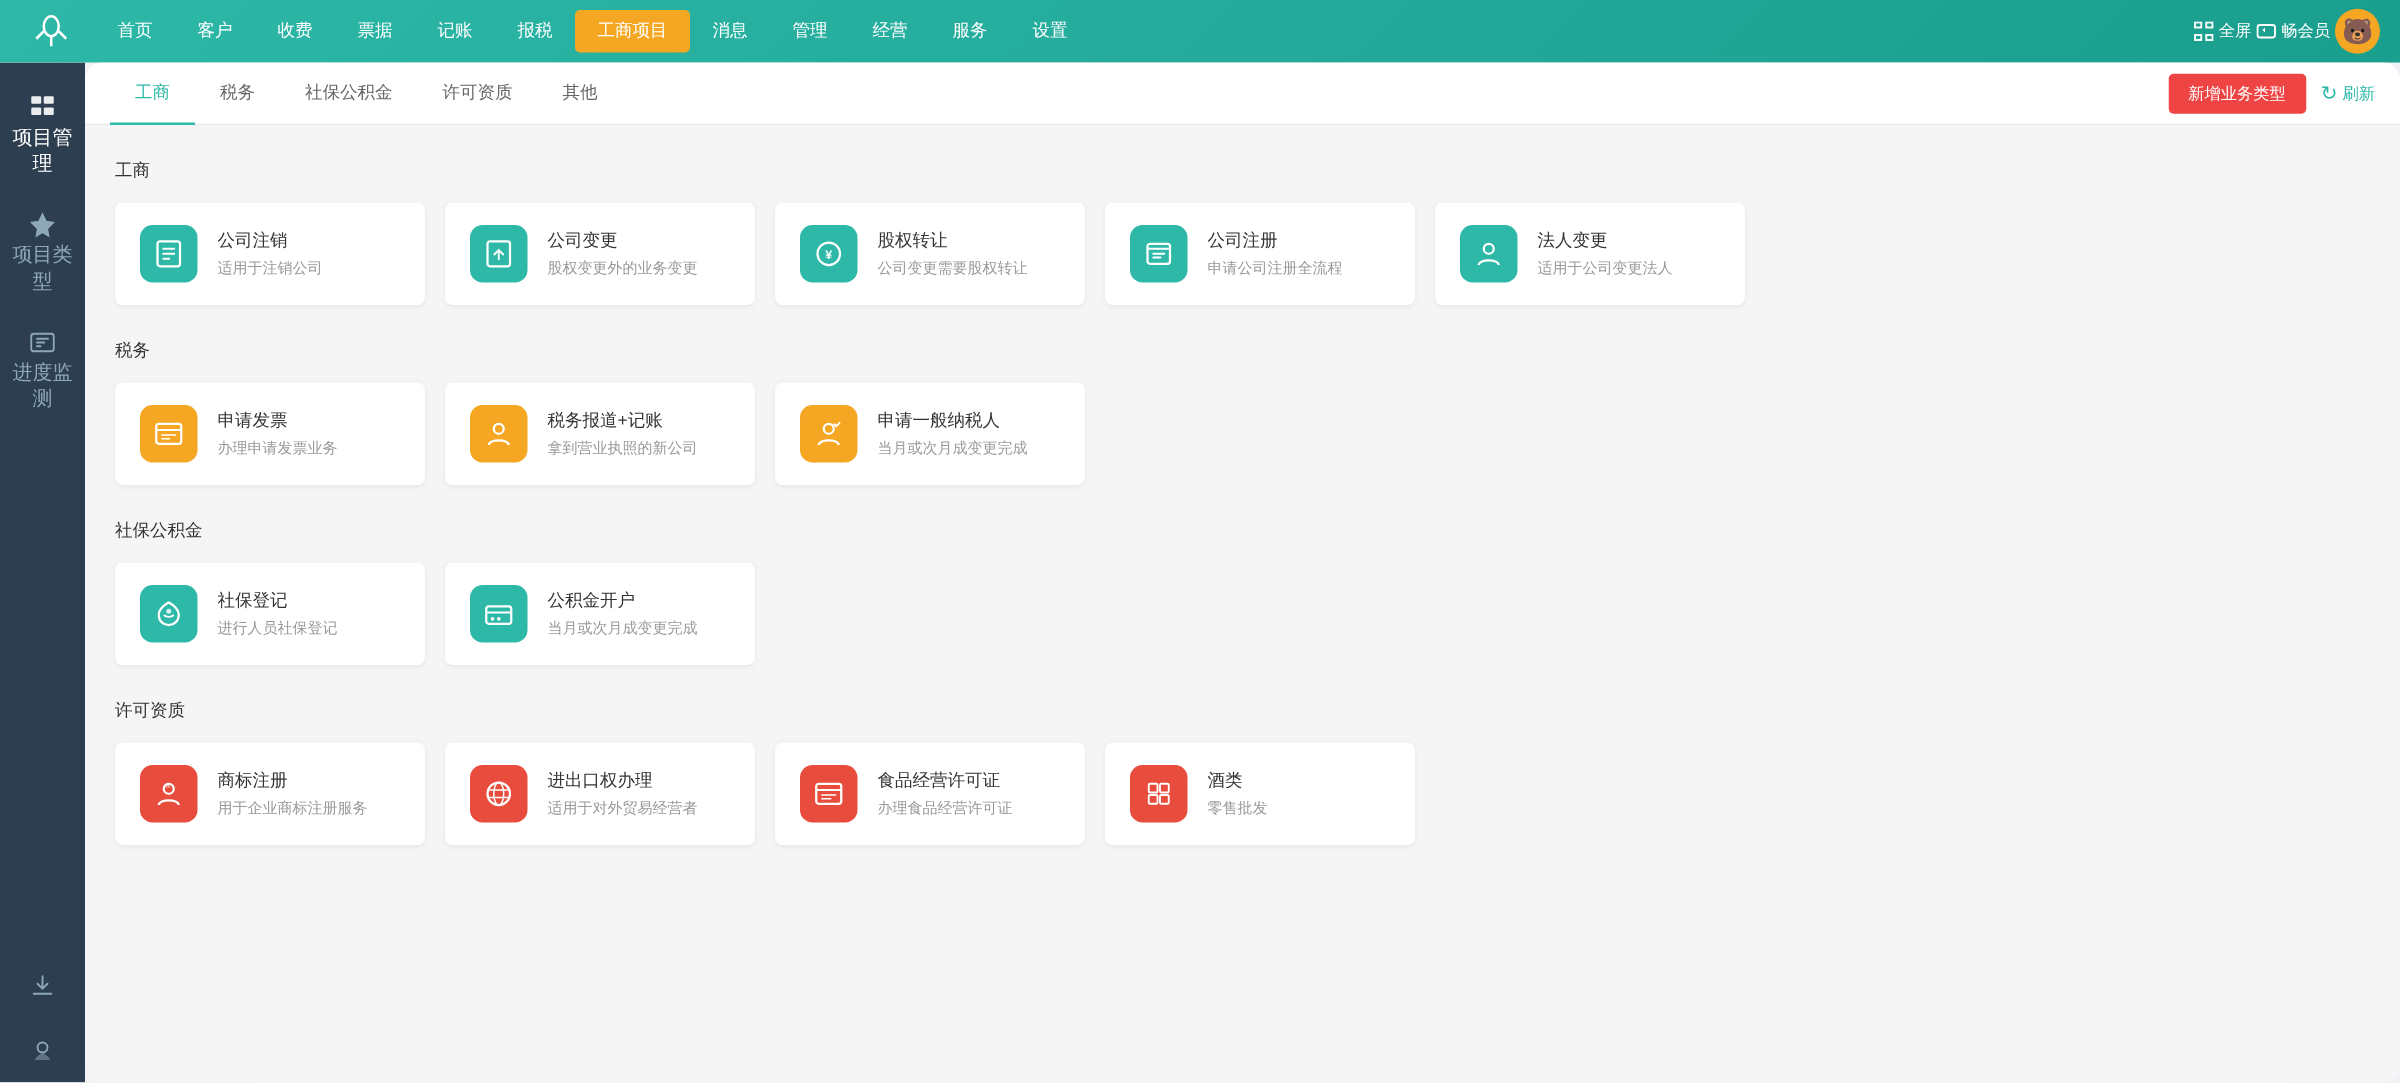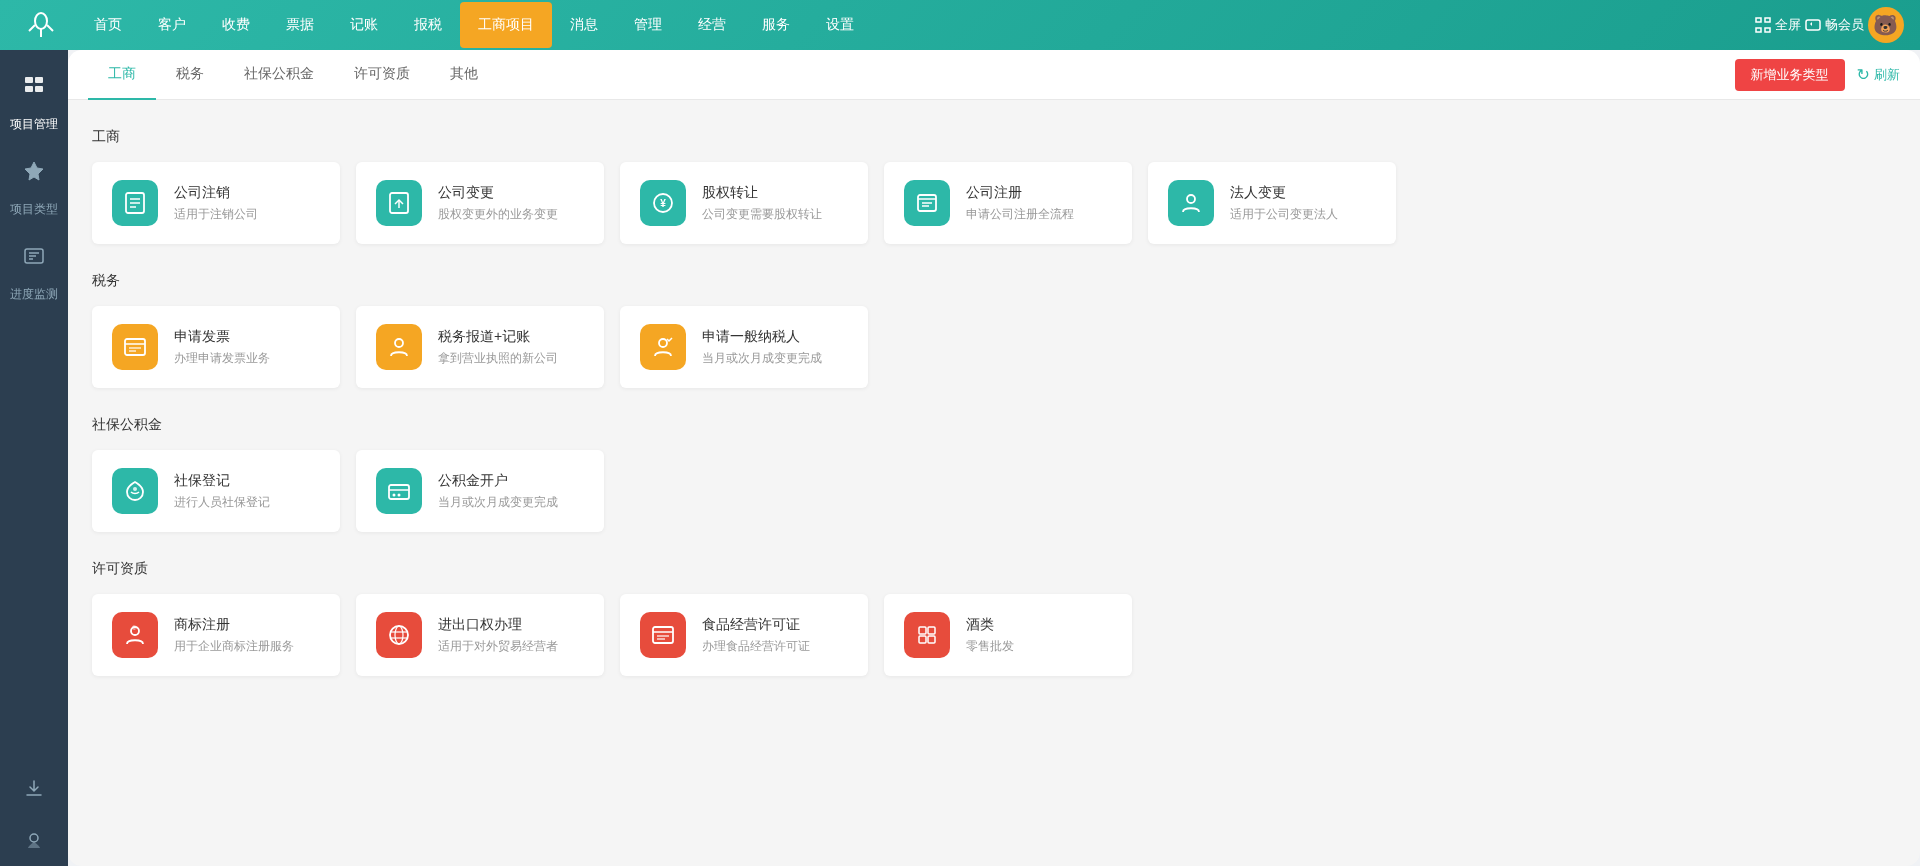--- a/index.html
+++ b/index.html
@@ -35,21 +35,21 @@
       padding: 0 18px;
       height: 60px;
       display: flex;
       align-items: center;
       cursor: pointer;
       white-space: nowrap;
     }
     .nav-item.active {
       background: #f5a623;
       border-radius: 4px;
-      height: 46px;
+      height: 34px;
     }
     .top-nav .right-tools {
       display: flex;
       align-items: center;
       gap: 4px;
       margin-left: auto;
     }
     .right-tools .tool-item {
       color: white;
       font-size: 13px;
@@ -87,24 +87,24 @@
       padding-top: 10px;
       flex-shrink: 0;
     }
     .sidebar-item {
       display: flex;
       flex-direction: column;
       align-items: center;
       padding: 12px 8px;
       cursor: pointer;
       color: #8fa8b8;
-      font-size: 12px;
+      font-size: 16px;
       width: 100%;
       text-align: center;
-      gap: 16px;
+      gap: 0;
     }
     .sidebar-item .icon-box {
       width: 28px;
       height: 28px;
       display: flex;
       align-items: center;
       justify-content: center;
       font-size: 18px;
     }
     .sidebar-item.active { color: white; }

